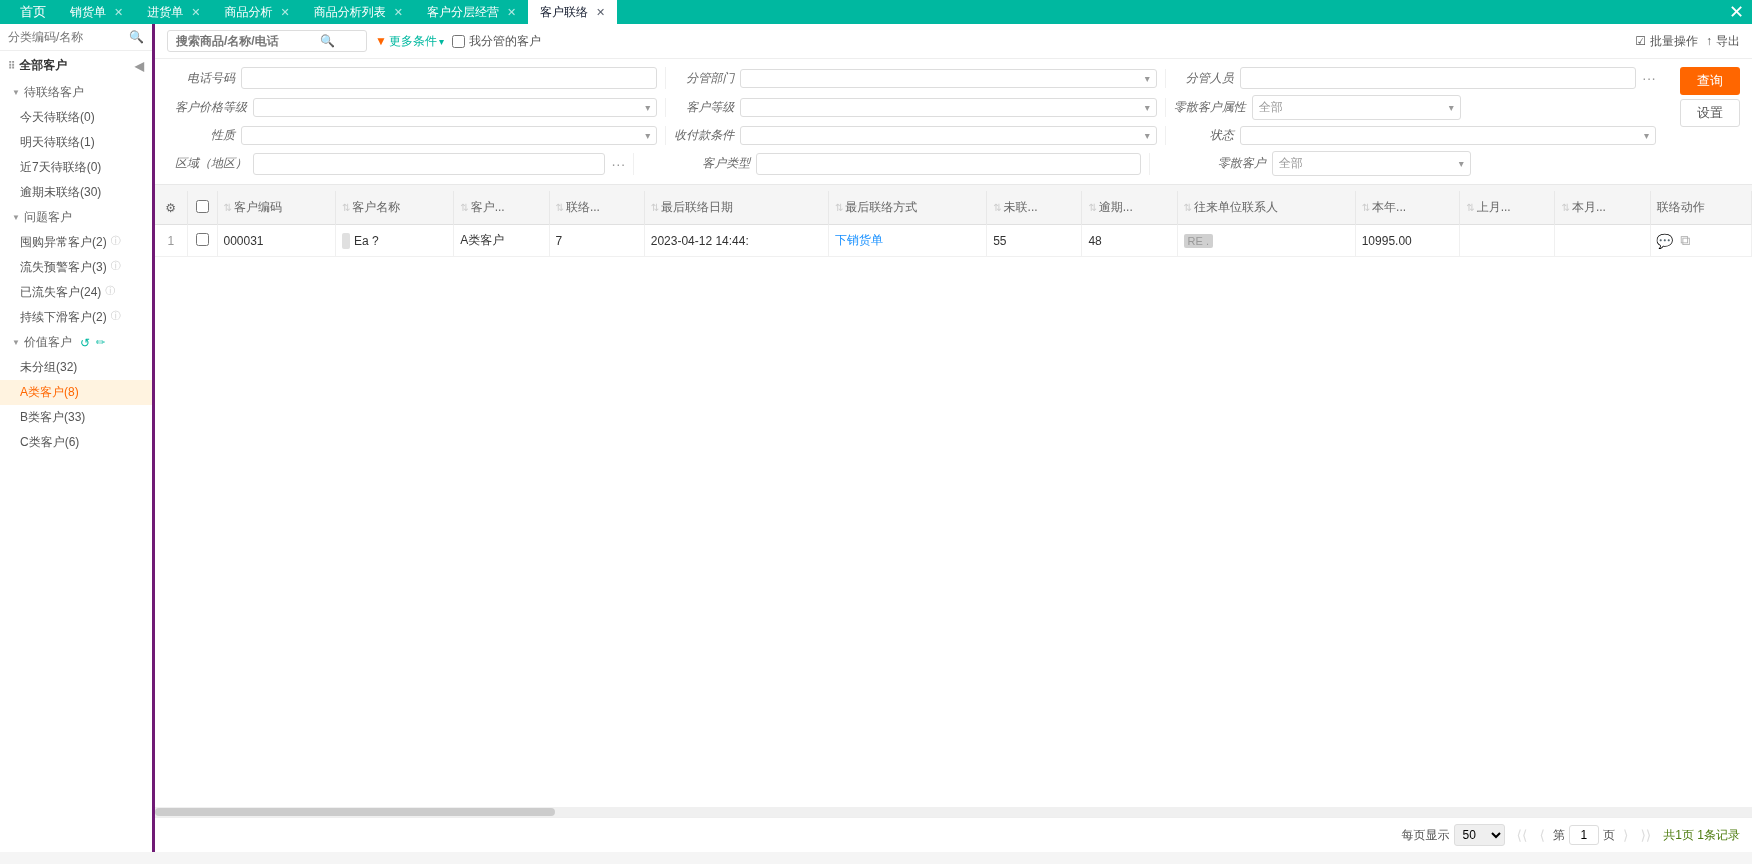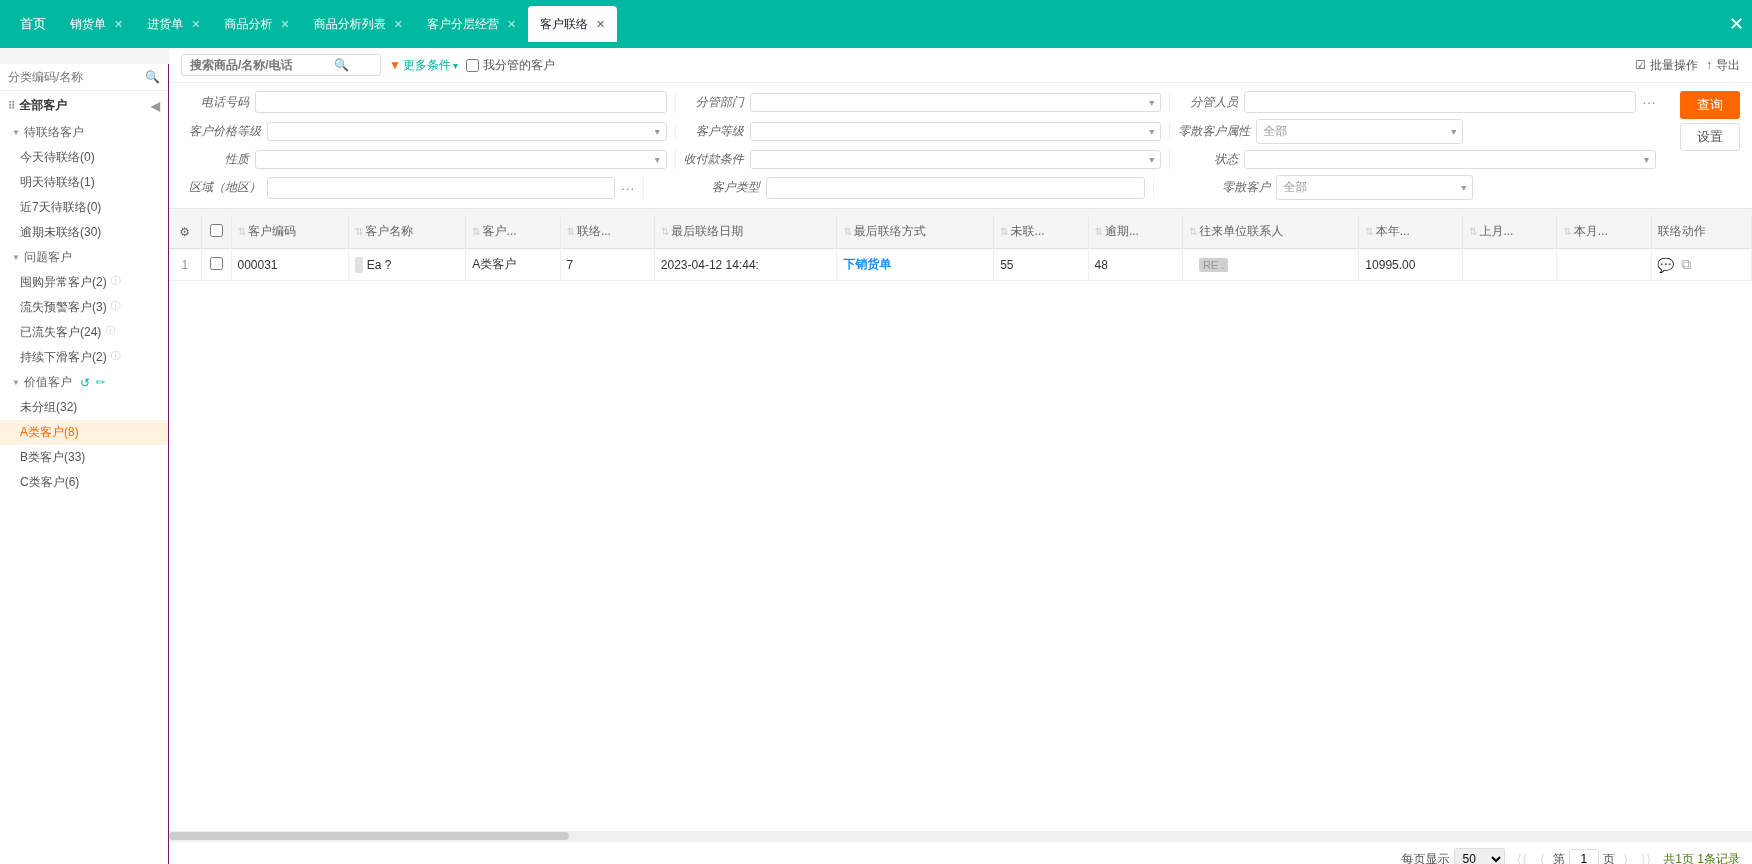--- a/index.html
+++ b/index.html
@@ -3,21 +3,21 @@
   <meta charset="utf-8">
   <style>
     * { box-sizing: border-box; margin: 0; padding: 0; font-family: "Microsoft YaHei", sans-serif; font-size: 12px; }
     body { background: #f5f5f5; width: 1752px; min-height: 864px; overflow: hidden; }
     
     
     .top-nav {
       display: flex;
       align-items: center;
       background: #00b8a0;
-      height: 48px;
+      height: 24px;
       padding: 0 8px;
       gap: 0;
     }
     .nav-tab {
       display: flex;
       align-items: center;
       padding: 0 12px;
       height: 36px;
       color: #fff;
       cursor: pointer;
@@ -49,26 +49,25 @@
     }
 
     
     .main-layout {
       display: flex;
       height: calc(864px - 36px);
     }
 
     
     .sidebar {
-      width: 169px;
-      background: #fff;
-      border-right: 1px solid #701a75;
+      width: 155px;
+      background: #fff;
+      border-right: 3px solid #701a75;
       overflow-y: auto;
       flex-shrink: 0;
-      margin-top: 16px;
     }
     .sidebar-search {
       display: flex;
       align-items: center;
       padding: 6px 8px;
       border-bottom: 1px solid #eee;
       gap: 4px;
     }
     .sidebar-search input {
       border: none;
@@ -297,21 +296,21 @@
     tbody tr {
       border-bottom: 1px solid #f0f0f0;
       background: #fff;
     }
     tbody td {
       padding: 7px 6px;
       color: #333;
       border-right: 1px solid #f0f0f0;
       white-space: nowrap;
     }
-    .link-text { color: #1890ff; cursor: pointer; text-decoration: none; font-weight: bold; }
+    .link-text { color: #1890ff; cursor: pointer; text-decoration: none; }
     .row-num { color: #999; text-align: center; }
     .action-icons { display: flex; gap: 6px; align-items: center; color: #aaa; }
     .action-icon { cursor: pointer; font-size: 14px; }
 
     
     .pagination-bar {
       display: flex;
       align-items: center;
       justify-content: flex-end;
       padding: 6px 12px;
@@ -640,21 +639,21 @@
             </td>
             <td>A类客户</td>
             <td>7</td>
             <td>2023-04-12 14:44:</td>
             <td>
               <a class="link-text">下销货单</a>
             </td>
             <td>55</td>
             <td>48</td>
             <td>
-              <span style="background:#d0d0d0;padding:1px 4px;border-radius:2px;color:#999;font-size:11px;margin-left:10px;">RE .</span>
+              <span style="background:#d0d0d0;padding:1px 4px;border-radius:2px;color:#999;font-size:11px;">RE .</span>
             </td>
             <td>10995.00</td>
             <td></td>
             <td></td>
             <td>
               <div class="action-icons">
                 <span class="action-icon" title="消息">💬</span>
                 <span class="action-icon" title="关联">⧉</span>
               </div>
             </td>

